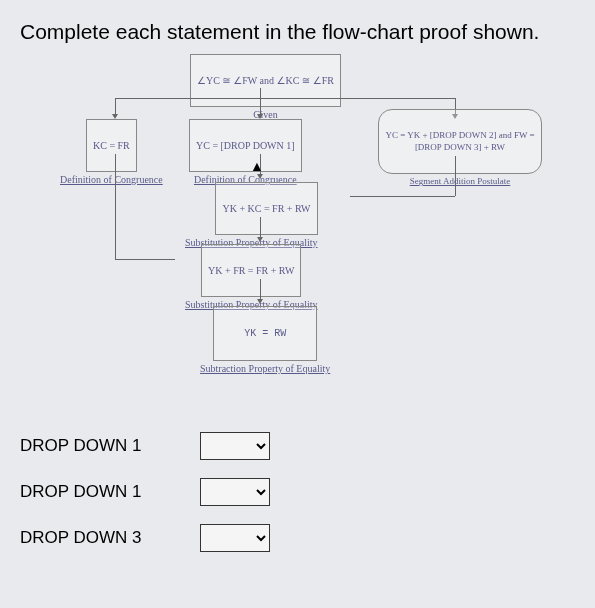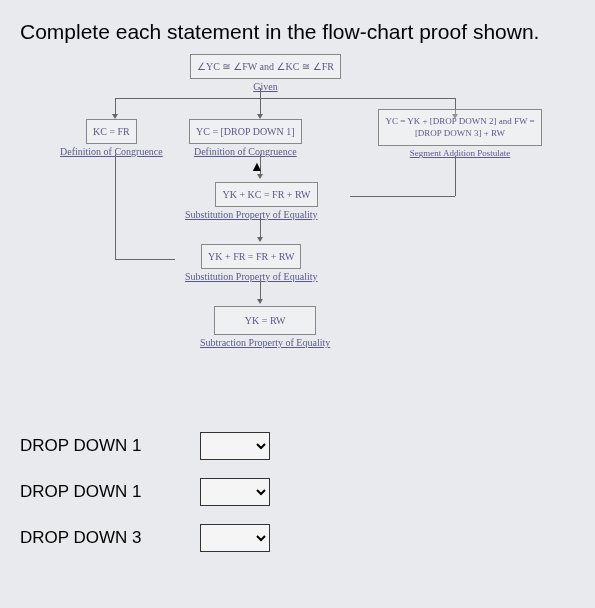--- a/index.html
+++ b/index.html
@@ -1,19 +1,19 @@
 <!DOCTYPE html>
 <html><head>
 <meta charset="utf-8">
 <style>
   body { margin: 0; padding: 20px; font-family: Georgia, 'Times New Roman', serif; background: #e8eaed; width: 595px; box-sizing: border-box; }
   .title { font-size: 21px; font-family: Arial, sans-serif; margin-bottom: 10px; }
   .chart { position: relative; height: 360px; font-size: 10px; color: #5a5a8a; }
   .node { position: absolute; text-align: center; }
-  .box { border: 1px solid #888; padding: 6px 6px; background: rgba(255,255,255,0.3); white-space: nowrap; display: inline-block; }
+  .box { border: 1px solid #888; padding: 20px 6px; background: rgba(255,255,255,0.3); white-space: nowrap; display: inline-block; }
   .underline { text-decoration: underline; display: block; margin-top: 2px; font-family: Liberation Serif, serif; }
   .conn { position: absolute; background: #666; }
   .v { width: 1px; }
   .h { height: 1px; }
   .arrowdown { position: absolute; width: 0; height: 0; border-left: 3px solid transparent; border-right: 3px solid transparent; border-top: 5px solid #666; }
   .dropdowns { margin-top: 8px; }
   .dd-row { display: flex; align-items: center; margin: 18px 0; }
   .dd-label { font-family: Arial, sans-serif; font-size: 17px; width: 180px; }
   select { width: 70px; height: 28px; border: 1px solid #333; background: #f5f5f5; }
   .cursor { position: absolute; font-size: 14px; color: #000; }
@@ -43,21 +43,21 @@
     <span class="box">KC = FR</span>
     <span class="underline">Definition of Congruence</span>
   </div>
 
   <div class="node" style="left:169px; top:65px;">
     <span class="box">YC = [DROP DOWN 1]</span>
     <span class="underline">Definition of Congruence</span>
   </div>
 
   <div class="node" style="left:358px; top:55px; font-size:9px;">
-    <span class="box" style="white-space:normal; width:150px; line-height:1.3;">YC = YK + [DROP DOWN 2] and FW = [DROP DOWN 3] + RW</span>
+    <span class="box" style="white-space:normal; width:150px; line-height:1.3;border-radius:14px;">YC = YK + [DROP DOWN 2] and FW = [DROP DOWN 3] + RW</span>
     <span class="underline">Segment Addition Postulate</span>
   </div>
 
   <div class="conn v" style="left:240px; top:100px; height:22px;"></div>
   <div class="arrowdown" style="left:237px; top:120px;"></div>
   <span class="cursor" style="left:230px; top:105px;">▲</span>
 
   <div class="conn v" style="left:435px; top:102px; height:40px;"></div>
   <div class="conn h" style="left:330px; top:142px; width:105px;"></div>
 
@@ -74,21 +74,21 @@
 
   <div class="node" style="left:165px; top:190px;">
     <span class="box">YK + FR = FR + RW</span>
     <span class="underline">Substitution Property of Equality</span>
   </div>
 
   <div class="conn v" style="left:240px; top:225px; height:22px;"></div>
   <div class="arrowdown" style="left:237px; top:245px;"></div>
 
   <div class="node" style="left:180px; top:252px;">
-    <span class="box" style="padding:8px 30px;">YK = RW</span>
+    <span class="box" style="padding:21px 30px;font-family:Liberation Mono, monospace;">YK = RW</span>
     <span class="underline">Subtraction Property of Equality</span>
   </div>
 
 </div>
 
 <div class="dropdowns">
   <div class="dd-row">
     <span class="dd-label">DROP DOWN 1</span>
     <select></select>
   </div>

